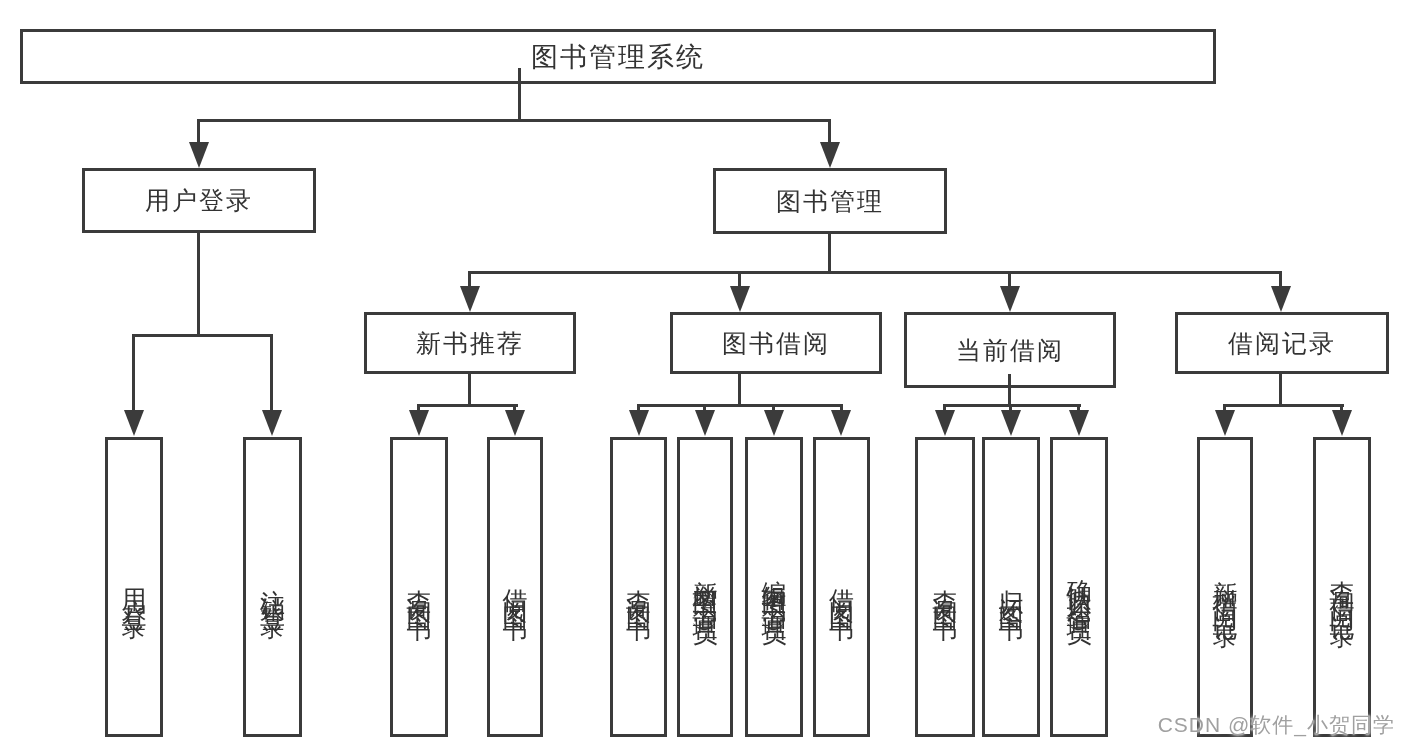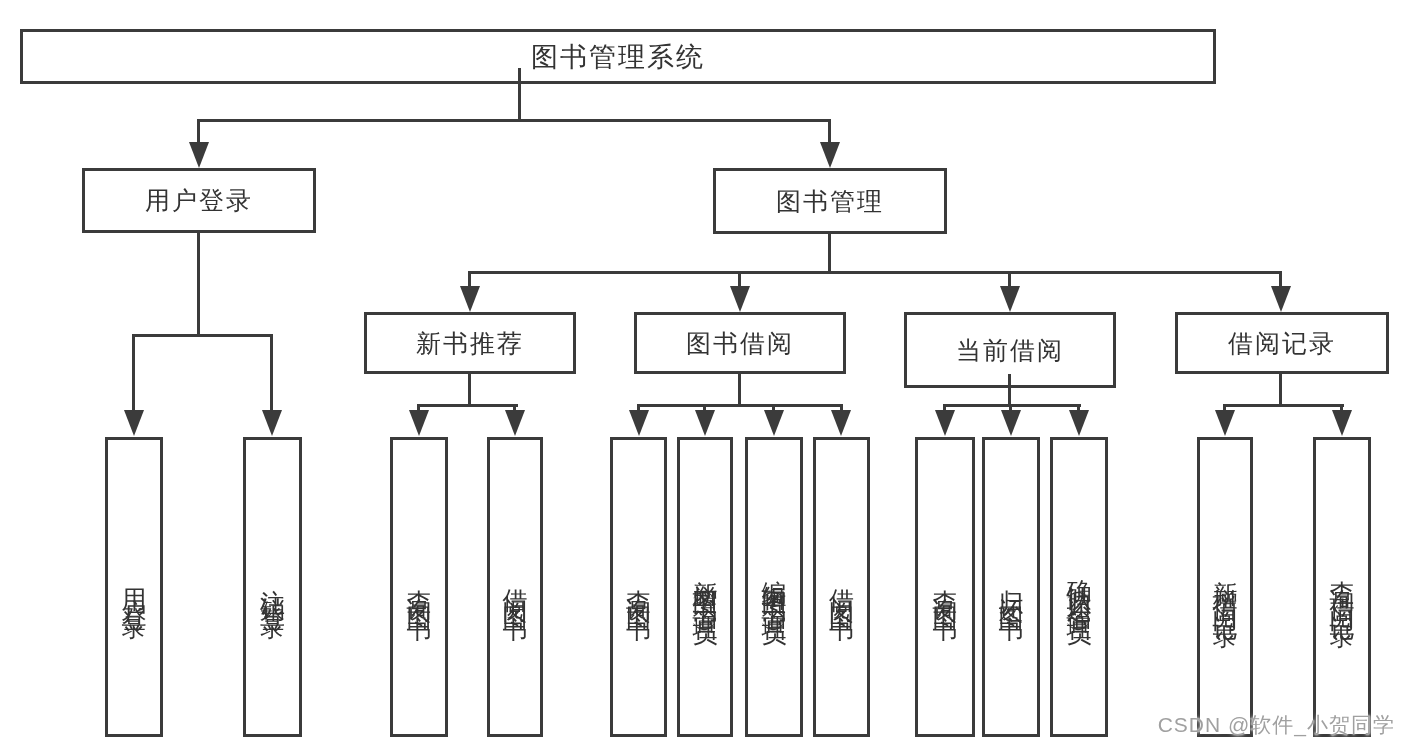--- a/index.html
+++ b/index.html
@@ -57,21 +57,21 @@
   <div class="node branch-node" style="left:82px;top:168px;width:234px;height:65px;">
     <span class="lbl">用户登录</span>
   </div>
   <div class="node branch-node" style="left:364px;top:312px;width:212px;height:62px;">
     <span class="lbl">新书推荐</span>
   </div>
 
   <div class="node branch-node" style="left:713px;top:168px;width:234px;height:66px;">
     <span class="lbl">图书管理</span>
   </div>
-  <div class="node branch-node" style="left:634px;top:312px;width:212px;height:62px;">
+  <div class="node branch-node" style="left:670px;top:312px;width:212px;height:62px;">
     <span class="lbl">图书借阅</span>
   </div>
   <div class="node branch-node" style="left:904px;top:312px;width:212px;height:76px;">
     <span class="lbl">当前借阅</span>
   </div>
   <div class="node branch-node" style="left:1175px;top:312px;width:214px;height:62px;">
     <span class="lbl">借阅记录</span>
   </div>
 
   <div class="leaf" style="left:105px;width:58px;">

